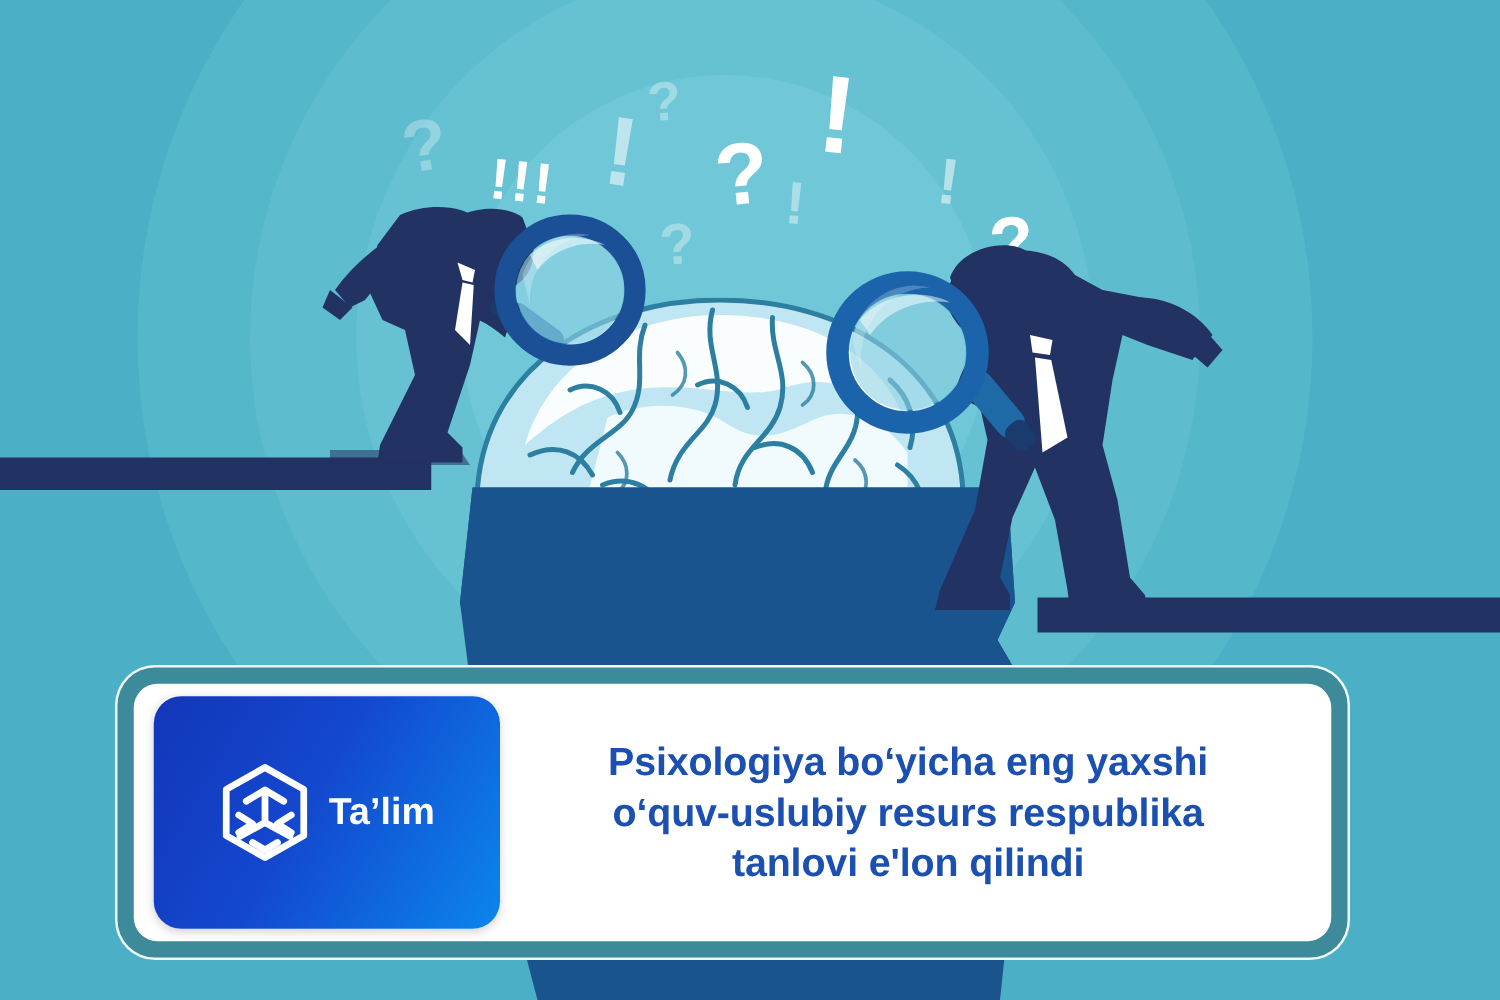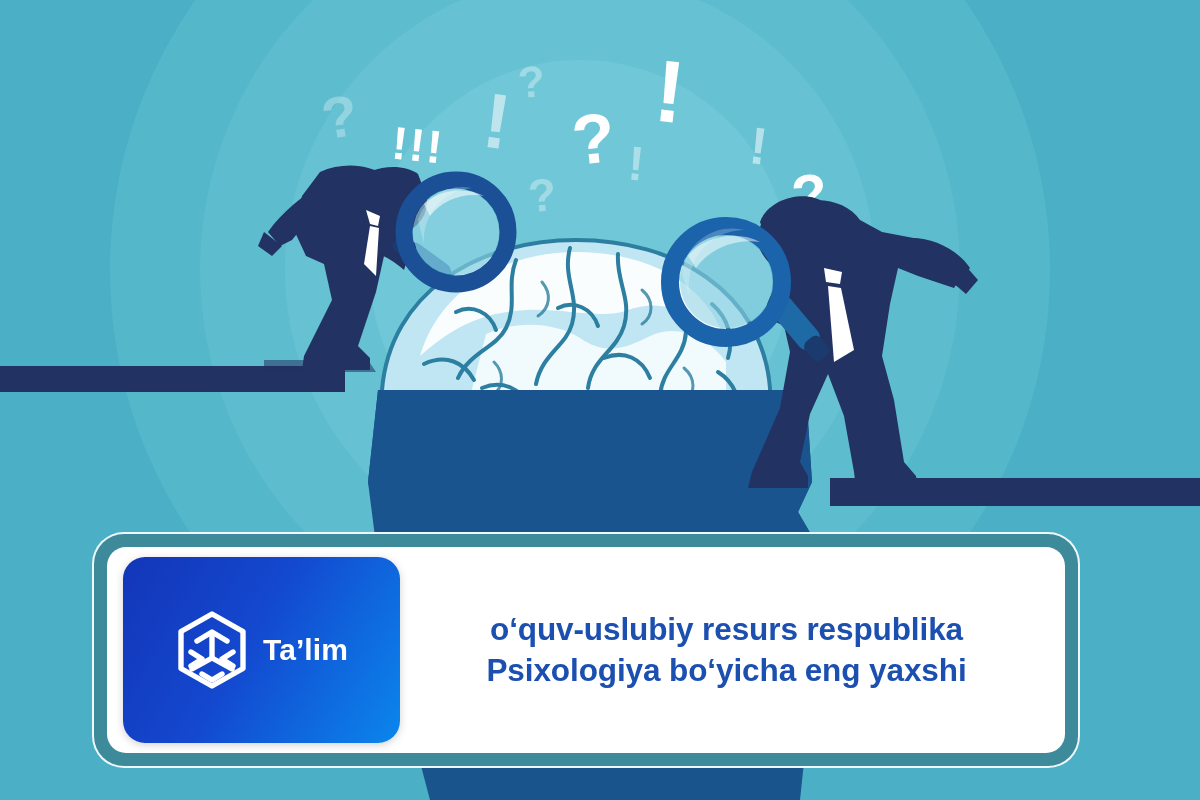--- a/index.html
+++ b/index.html
@@ -249,20 +249,21 @@
 
             <path d="M27 64 L37 70 L47 64"></path>
           </g>
         </svg>
         <div id="logo-text">
           <div>Ta’lim</div>
         </div>
       </div>
 
       <div id="headline">
+          <div>Psixologiya bo‘yicha eng yaxshi</div>
           <div>o‘quv-uslubiy resurs respublika</div>
-          <div>Psixologiya bo‘yicha eng yaxshi</div>
+          <div>tanlovi e'lon qilindi</div>
         </div>
 
     </div>
   </div>
 
 </div>
 
 </body></html>

